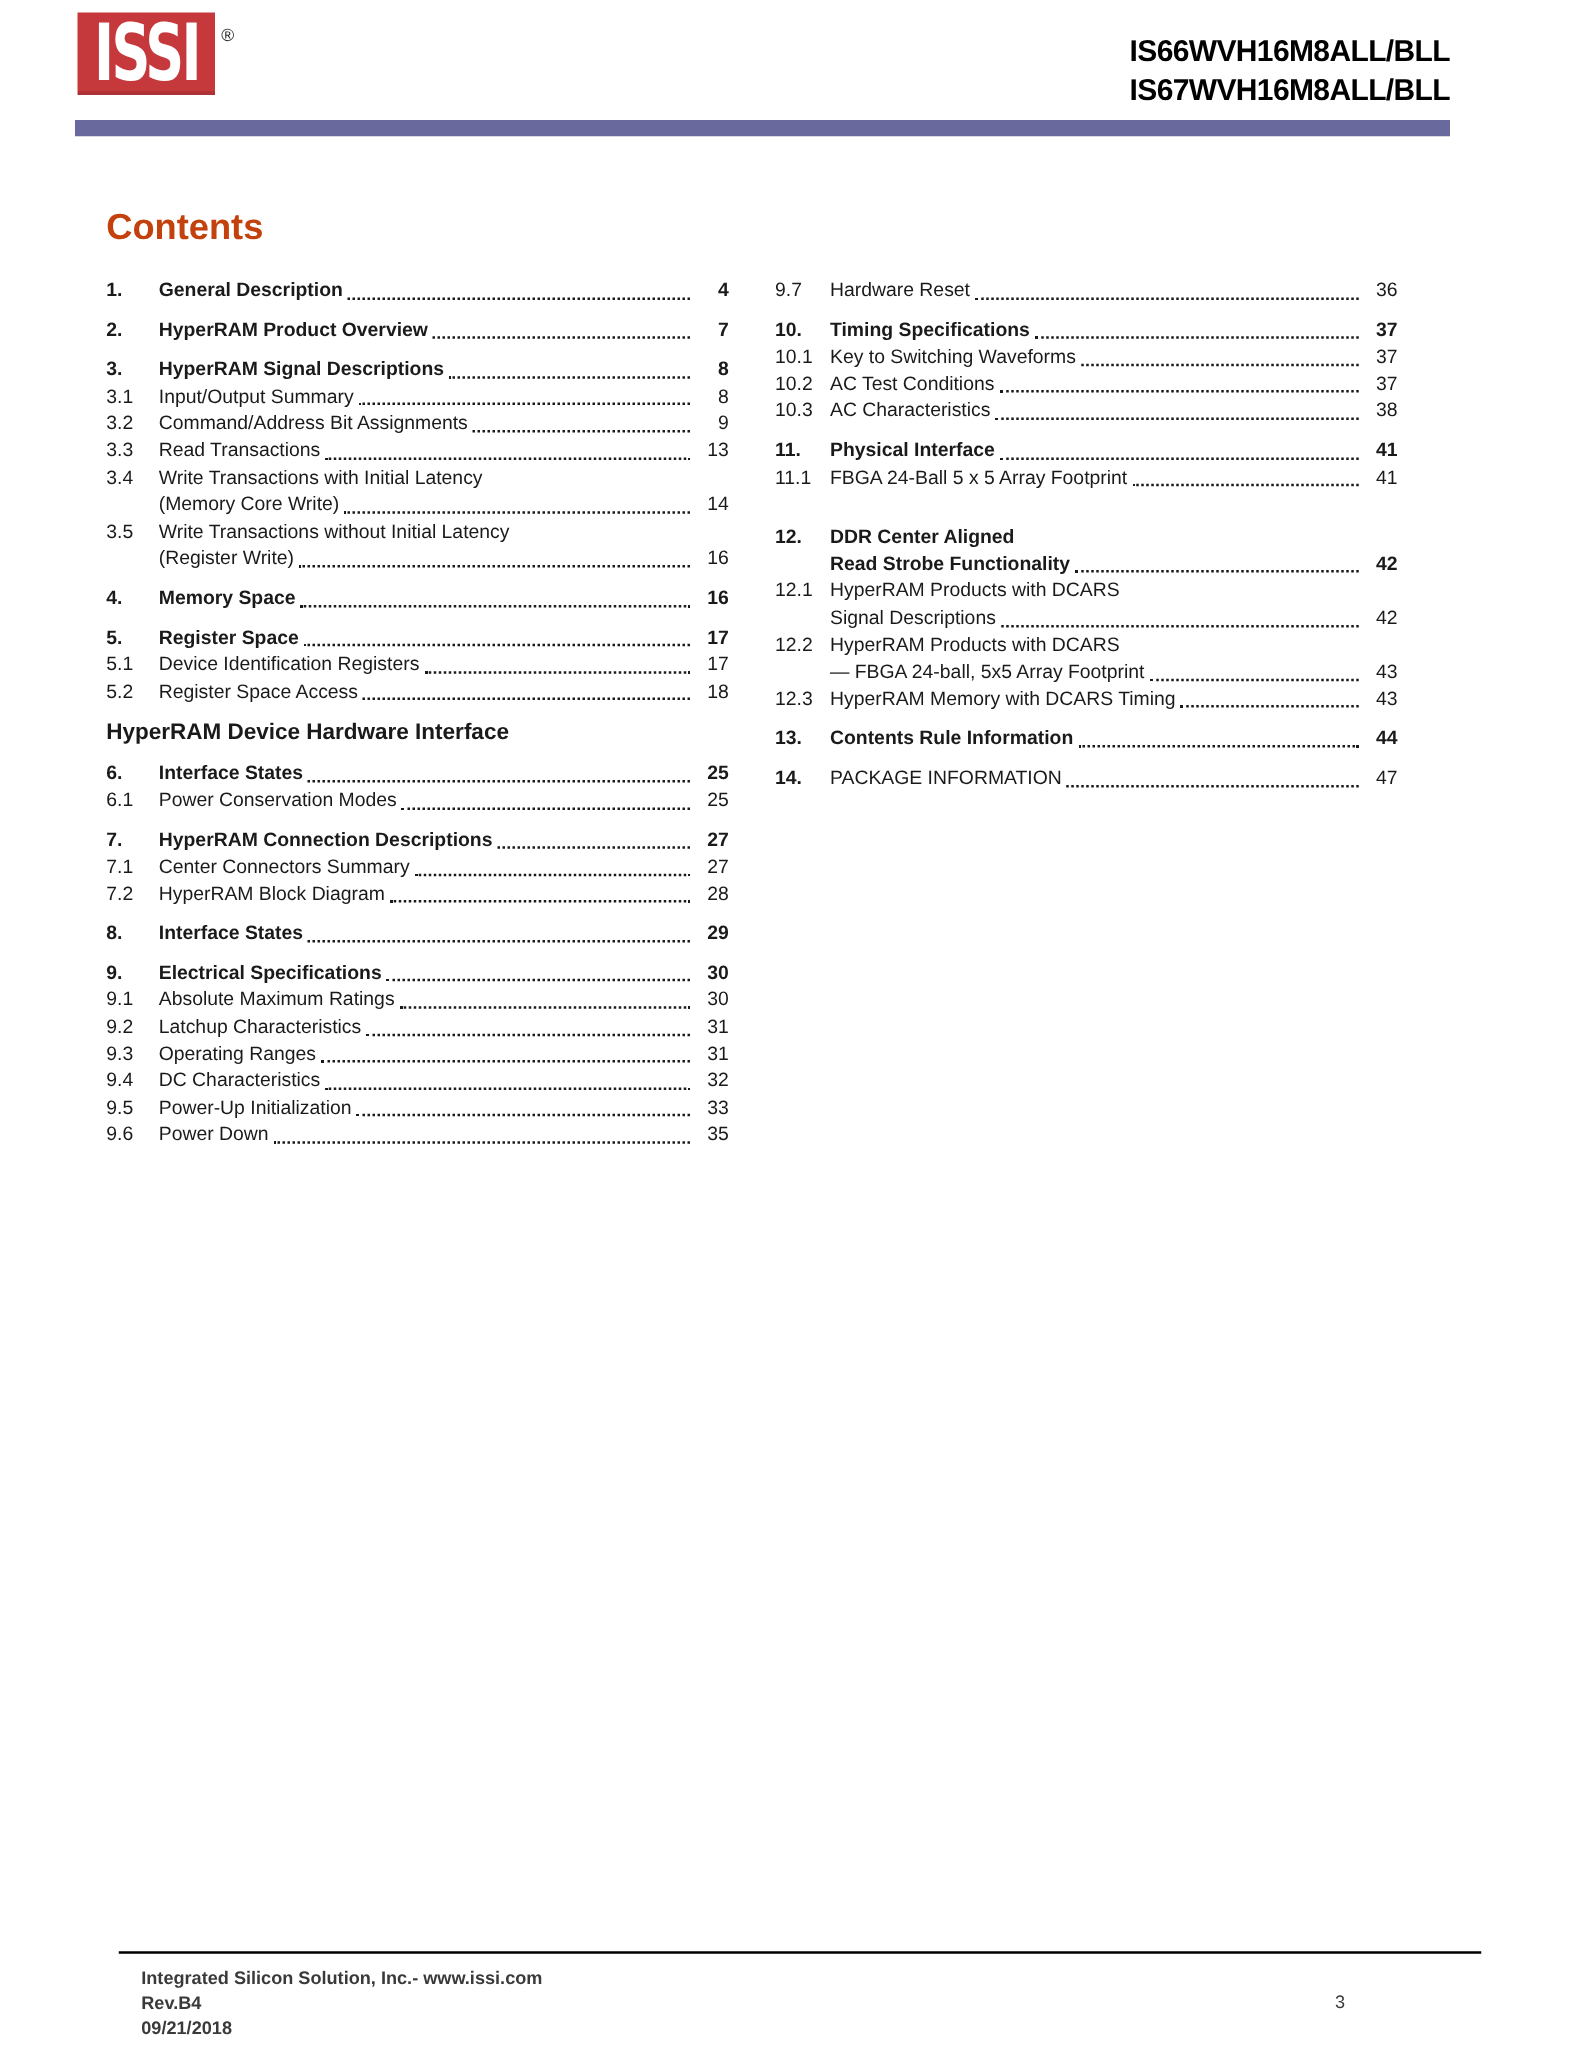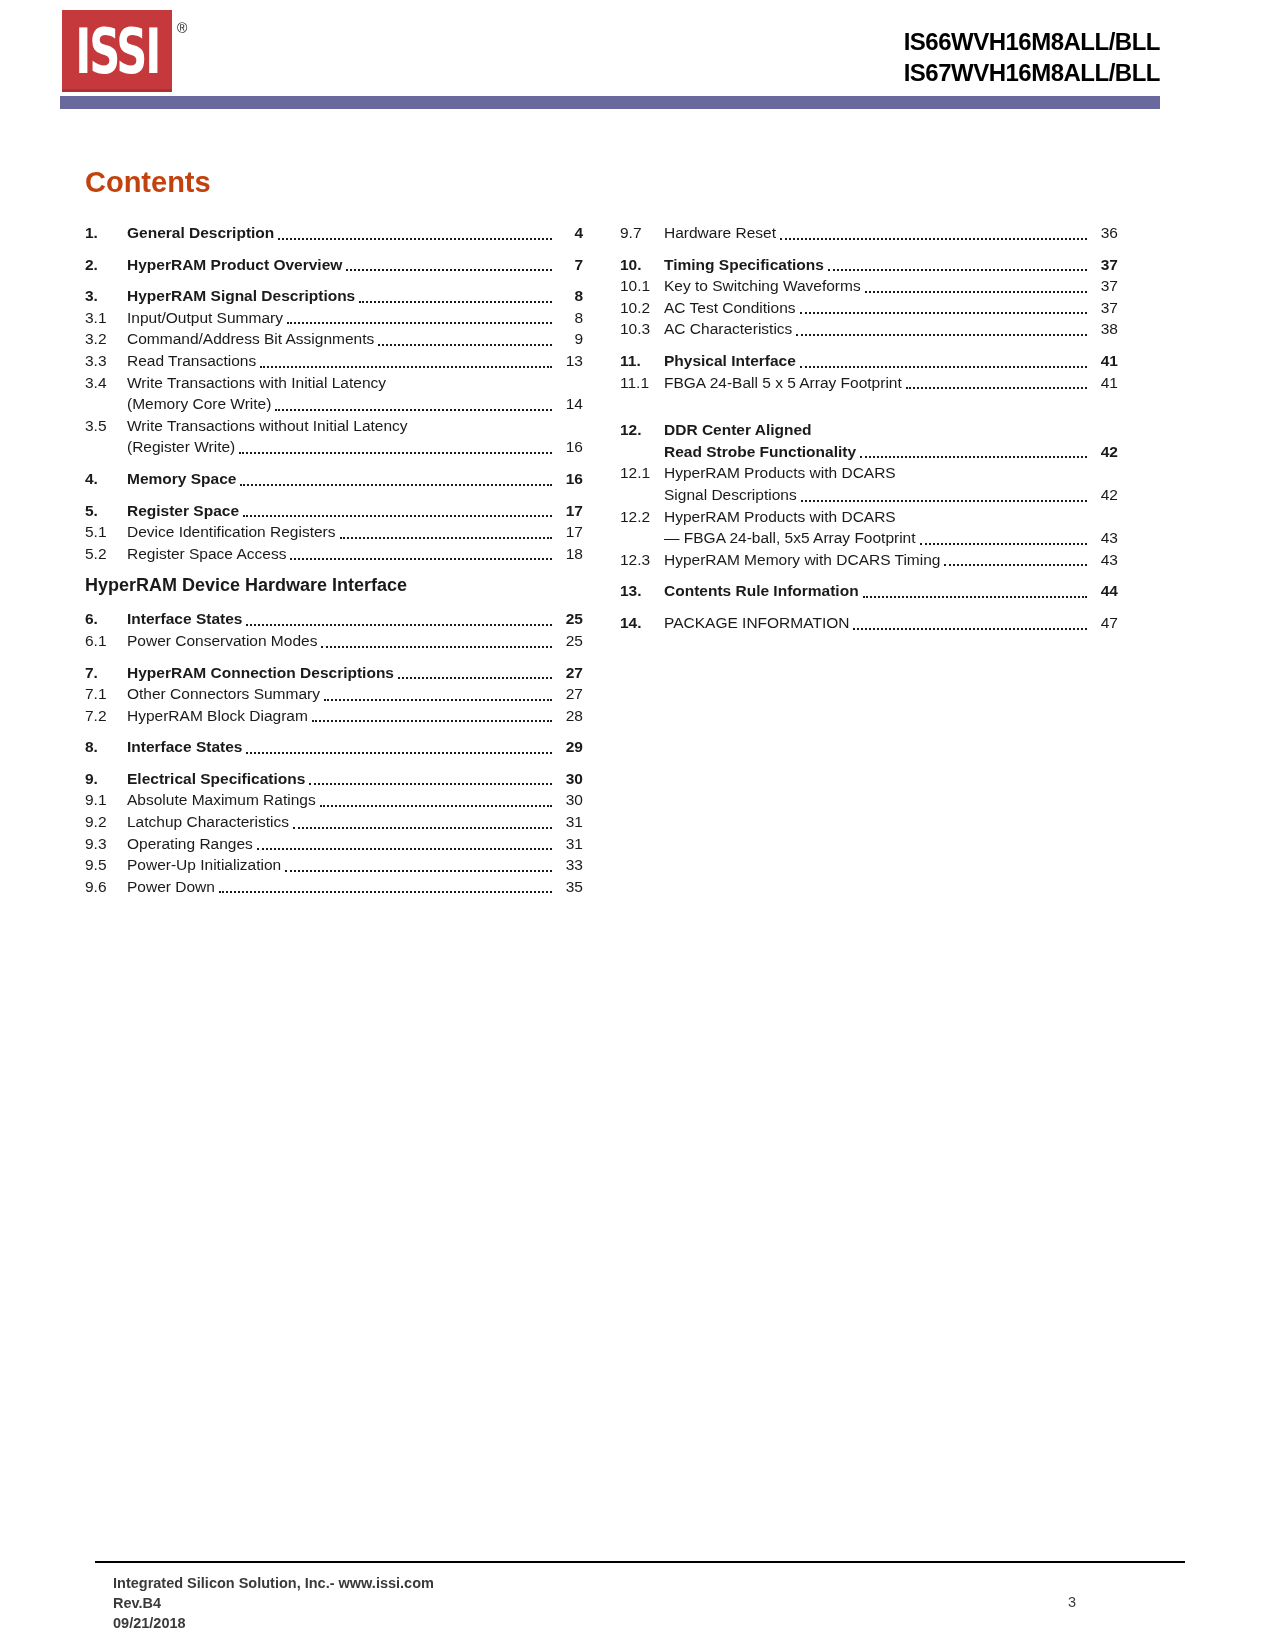--- a/index.html
+++ b/index.html
@@ -2,21 +2,21 @@
 <html><head>
 <meta charset="utf-8">
 <style>
   html,body{margin:0;padding:0;background:#ffffff;}
   .page{
     position:relative;width:1275px;height:1650px;background:#ffffff;
     font-family:"Liberation Sans", sans-serif;color:#1a1a1a;overflow:hidden;
   }
   
   .logo{
-    position:absolute;left:62px;top:10px;width:110px;height:82px;
+    position:absolute;left:62px;top:10px;width:110px;height:66px;
     background:#c5393d;display:flex;align-items:center;justify-content:center;
     box-shadow:inset 0 -3px 0 rgba(0,0,0,.12);
   }
   .logo-text{
     color:#fff;font-weight:bold;font-size:60px;line-height:1;
     font-family:"DejaVu Sans", sans-serif;letter-spacing:-3px;
     transform:scaleX(.72) scaleY(1.05);
   }
   .reg-mark{position:absolute;left:177px;top:20px;font-size:14px;color:#222;}
   .part-numbers{
@@ -199,21 +199,21 @@
           <div class="toc-line">
             <span class="num b">7.</span>
             <span class="title b">HyperRAM Connection Descriptions</span>
             <span class="leader"></span>
             <span class="page-num b">27</span>
           </div>
         </div>
         <div class="toc-entry">
           <div class="toc-line">
             <span class="num">7.1</span>
-            <span class="title">Other Connectors Summary</span>
+            <span class="title">Center Connectors Summary</span>
             <span class="leader"></span>
             <span class="page-num">27</span>
           </div>
         </div>
         <div class="toc-entry">
           <div class="toc-line">
             <span class="num">7.2</span>
             <span class="title">HyperRAM Block Diagram</span>
             <span class="leader"></span>
             <span class="page-num">28</span>
@@ -250,20 +250,28 @@
             <span class="leader"></span>
             <span class="page-num">31</span>
           </div>
         </div>
         <div class="toc-entry">
           <div class="toc-line">
             <span class="num">9.3</span>
             <span class="title">Operating Ranges</span>
             <span class="leader"></span>
             <span class="page-num">31</span>
+          </div>
+        </div>
+        <div class="toc-entry">
+          <div class="toc-line">
+            <span class="num">9.4</span>
+            <span class="title">DC Characteristics</span>
+            <span class="leader"></span>
+            <span class="page-num">32</span>
           </div>
         </div>
         <div class="toc-entry">
           <div class="toc-line">
             <span class="num">9.5</span>
             <span class="title">Power-Up Initialization</span>
             <span class="leader"></span>
             <span class="page-num">33</span>
           </div>
         </div>

